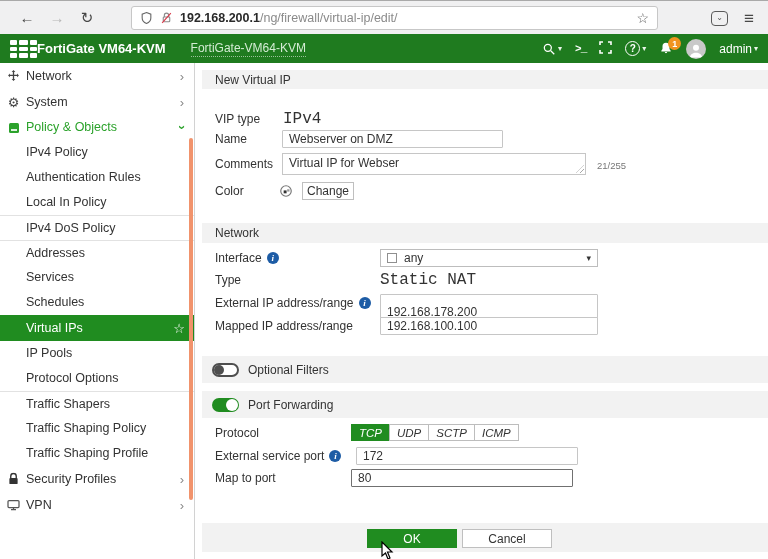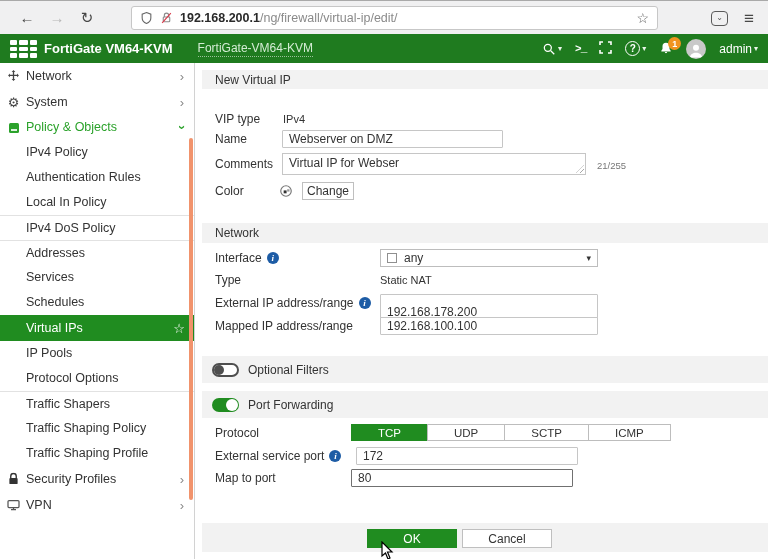--- a/index.html
+++ b/index.html
@@ -24,21 +24,21 @@
   .tb-right{position:absolute;right:0;top:0;height:34px;display:flex;align-items:center;gap:16px;padding-right:14px;}
   .pocket{width:17px;height:15px;border:1.5px solid #5a5a5a;border-radius:4px;display:flex;
     align-items:center;justify-content:center;font-size:8px;color:#5a5a5a;line-height:1;}
   .hamburger{font-size:17px;color:#474747;line-height:1;}
   
   .app-header{position:absolute;top:34px;left:0;width:768px;height:29px;background:#1f7b1f;
     display:flex;align-items:center;color:#fff;}
   .logo{margin-left:10px;width:27px;height:18px;display:grid;grid-template-columns:7px 9px 7px;
     grid-template-rows:5px 4px 5px;gap:2px;}
   .logo span{background:#fff;border-radius:1px;}
-  .brand{font-size:13px;font-weight:700;margin-left:7px;white-space:nowrap;}
+  .brand{font-size:13px;font-weight:700;white-space:nowrap;}
   .hostname{font-size:12px;color:#d4ecd4;margin-left:25px;border-bottom:1px dotted rgba(255,255,255,.55);
     padding-bottom:1px;white-space:nowrap;}
   .hdr-right{margin-left:auto;display:flex;align-items:center;gap:13px;padding-right:10px;}
   .hdr-ic{display:flex;align-items:center;gap:2px;}
   .caret{font-size:8px;color:#eaf5ea;}
   .term{font-family:"Liberation Mono",monospace;font-size:11px;font-weight:700;color:#fff;letter-spacing:-1px;}
   .help-circle{width:15px;height:15px;border:1.4px solid #fff;border-radius:50%;font-size:10px;
     display:flex;align-items:center;justify-content:center;color:#fff;font-weight:700;}
   .bell-wrap{position:relative;display:flex;align-items:center;}
   .badge{position:absolute;left:9px;top:-4px;min-width:13px;height:13px;background:#f0941f;border-radius:50%;
@@ -60,21 +60,21 @@
   .srow.selected .slabel{color:#fff;}
   .fav-star{position:absolute;right:9px;color:#fff;font-size:13px;}
   .bt{border-top:1px solid #e2e2e2;}
   .gear-glyph{font-size:13px;color:#444;line-height:1;}
   .sb-scroll{position:absolute;right:1px;top:75px;width:4px;height:362px;background:#f1936c;border-radius:2px;}
   
   .main{position:absolute;top:63px;left:196px;right:0;bottom:0;background:#fff;}
   .bar{position:absolute;left:6px;right:0;background:#f2f2f2;display:flex;align-items:center;padding-left:13px;}
   .bar .bar-title{font-size:12px;color:#333;}
   .flabel{position:absolute;left:19px;font-size:12px;color:#333;white-space:nowrap;display:flex;align-items:center;gap:5px;}
-  .fvalue{position:absolute;font-size:11px;color:#333;}
+  .fvalue{position:absolute;font-size:16px;color:#333;font-family:Liberation Mono, monospace;}
   .tinput{position:absolute;border:1px solid #c6c6c6;background:#fff;font-family:"Liberation Sans",sans-serif;
     font-size:12px;color:#333;padding:0 6px;border-radius:1px;}
   .info-ic{width:12px;height:12px;border-radius:50%;background:#1d5ca5;color:#fff;font-size:9px;font-weight:700;
     display:inline-flex;align-items:center;justify-content:center;font-family:"Liberation Serif",serif;font-style:italic;}
   .ta-wrap{position:absolute;}
   .ta-wrap textarea{width:100%;height:100%;border:1px solid #c6c6c6;resize:none;font-family:"Liberation Sans",sans-serif;
     font-size:12px;color:#333;padding:2px 6px;overflow:hidden;}
   .grip{position:absolute;right:2px;bottom:2px;width:8px;height:8px;
     background:repeating-linear-gradient(135deg,transparent 0 2px,#a8a8a8 2px 3px);
     clip-path:polygon(100% 0,100% 100%,0 100%);}
@@ -87,21 +87,21 @@
   .cb{width:10px;height:10px;border:1px solid #8f8f8f;background:#fff;margin-right:7px;flex:0 0 auto;}
   .dd-caret{margin-left:auto;font-size:9px;color:#333;}
   .toggle{width:27px;height:14px;border-radius:8px;position:relative;flex:0 0 auto;margin-right:9px;cursor:pointer;}
   .toggle.off{background:#fff;border:2px solid #4f4f4f;}
   .toggle.off .knob{position:absolute;left:0;top:0;width:10px;height:10px;border-radius:50%;background:#4f4f4f;}
   .toggle.on{background:#208c20;}
   .toggle.on .knob{position:absolute;right:1px;top:1px;width:12px;height:12px;border-radius:50%;background:#fff;}
   .toggle-bar{padding-left:10px;}
   .seg{position:absolute;left:155px;top:361px;display:flex;}
   .seg .seg-btn{height:17px;border:1px solid #bdbdbd;background:#fff;font-size:11.5px;color:#333;
-    display:flex;align-items:center;justify-content:center;margin-left:-1px;cursor:pointer;padding:0 26px;}
+    display:flex;align-items:center;justify-content:center;margin-left:-1px;cursor:pointer;padding:0 7px;font-style:italic;}
   .seg .seg-btn:first-child{margin-left:0;}
   .seg .seg-btn.active{background:#208c20;border-color:#208c20;color:#fff;}
   .footer-bar{position:absolute;left:6px;right:0;top:460px;height:29px;background:#f2f2f2;}
   .ok-btn{position:absolute;left:171px;top:466px;width:90px;height:19px;background:#208c20;border:1px solid #208c20;color:#fff;}
   .cancel-btn{position:absolute;left:266px;top:466px;width:90px;height:19px;}
   .cursor{position:absolute;left:185px;top:478px;pointer-events:none;}
 </style>
 </head>
 <body>
 

